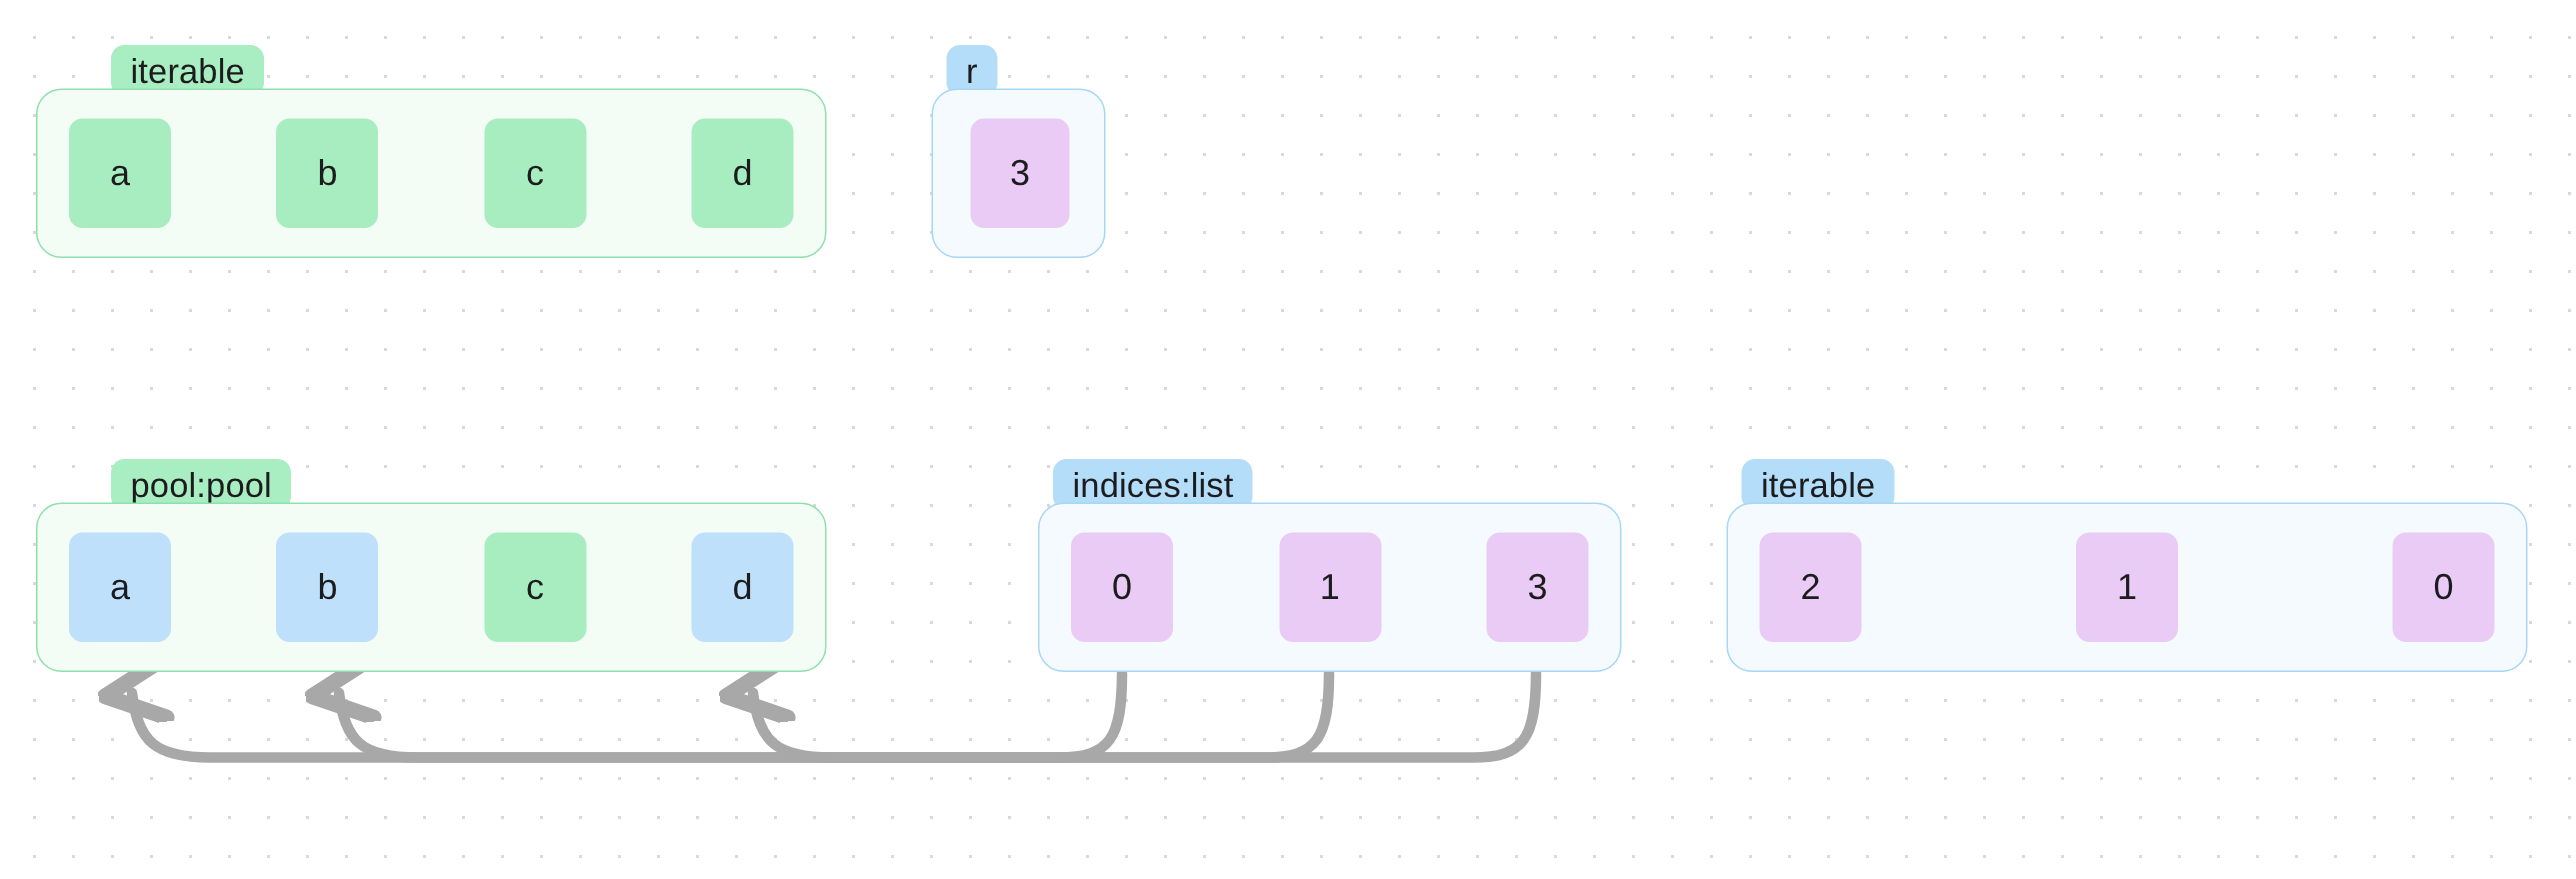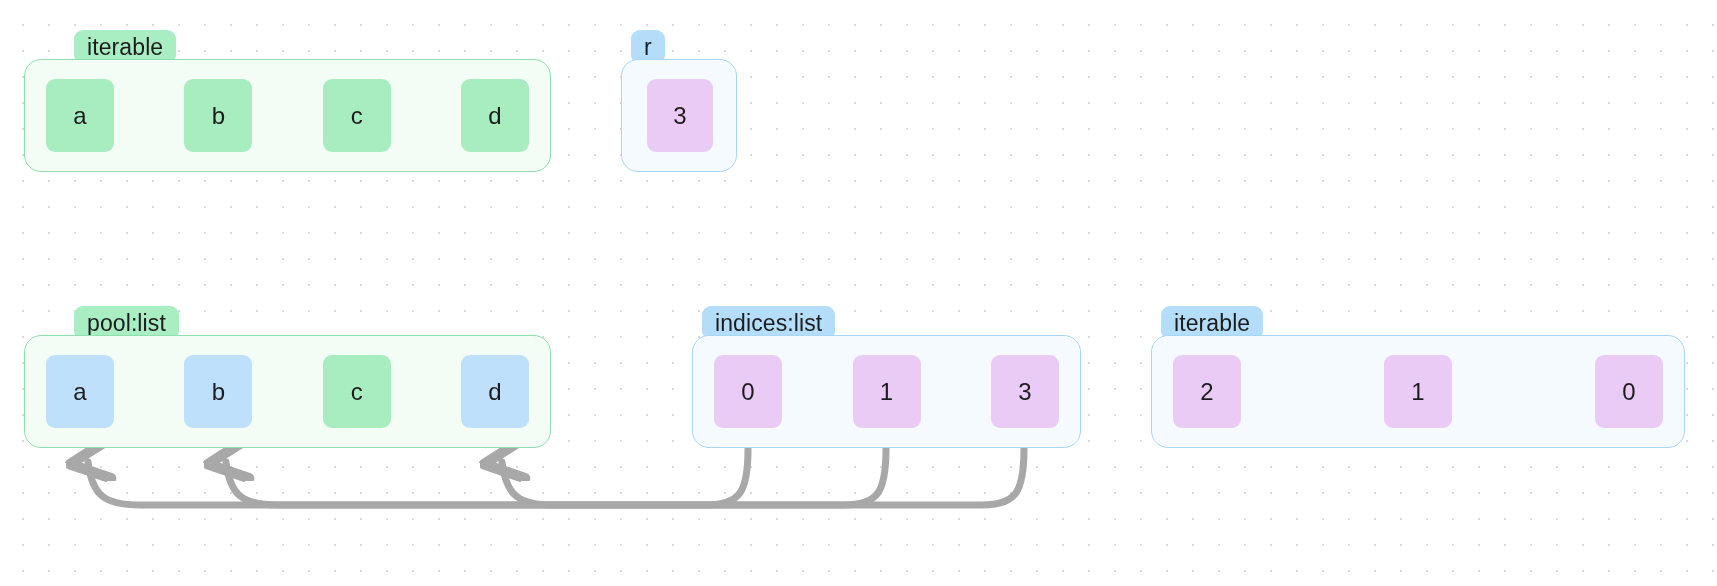--- a/index.html
+++ b/index.html
@@ -150,21 +150,21 @@
   </div>
 
   <div class="group" id="grp-r">
     <div class="group-label blue">r</div>
     <div class="group-box blue">
       <div class="cell purple">3</div>
     </div>
   </div>
 
   <div class="group" id="grp-pool">
-    <div class="group-label green">pool:list</div>
+    <div class="group-label green">pool:pool</div>
     <div class="group-box green">
       <div class="cell blue">a</div>
       <div class="spacer"></div>
       <div class="cell blue">b</div>
       <div class="spacer"></div>
       <div class="cell green">c</div>
       <div class="spacer"></div>
       <div class="cell blue">d</div>
     </div>
   </div>

